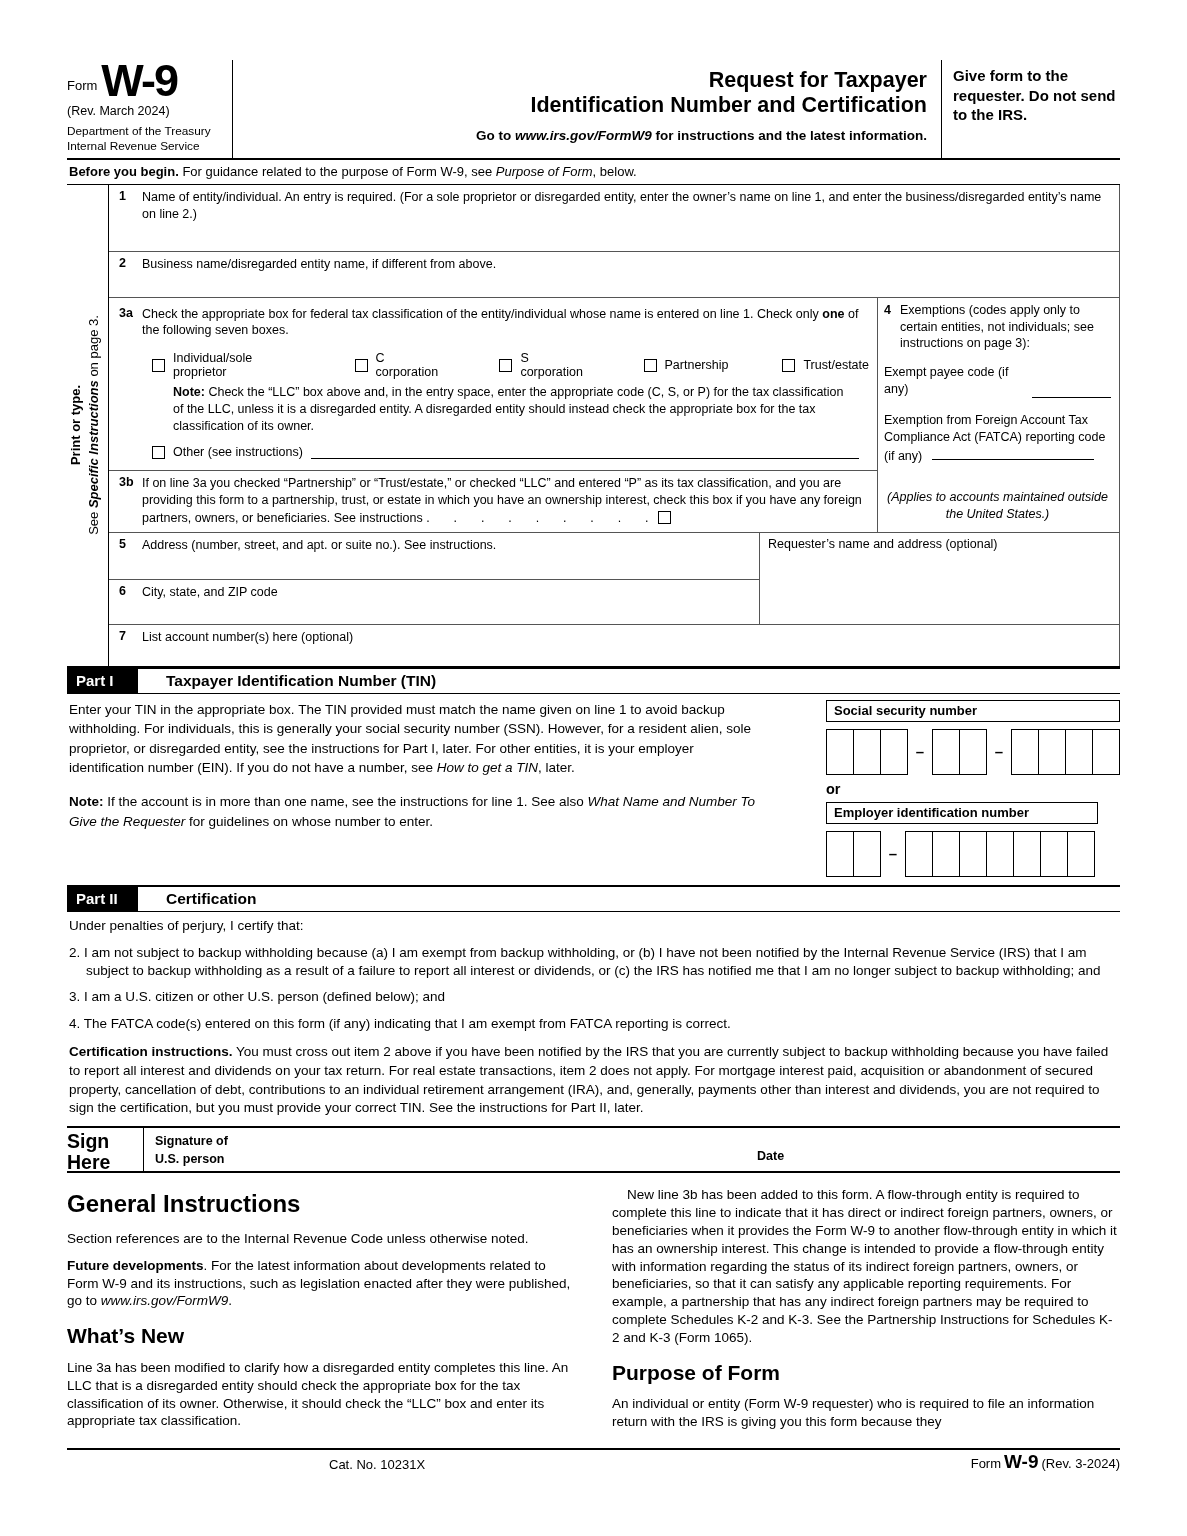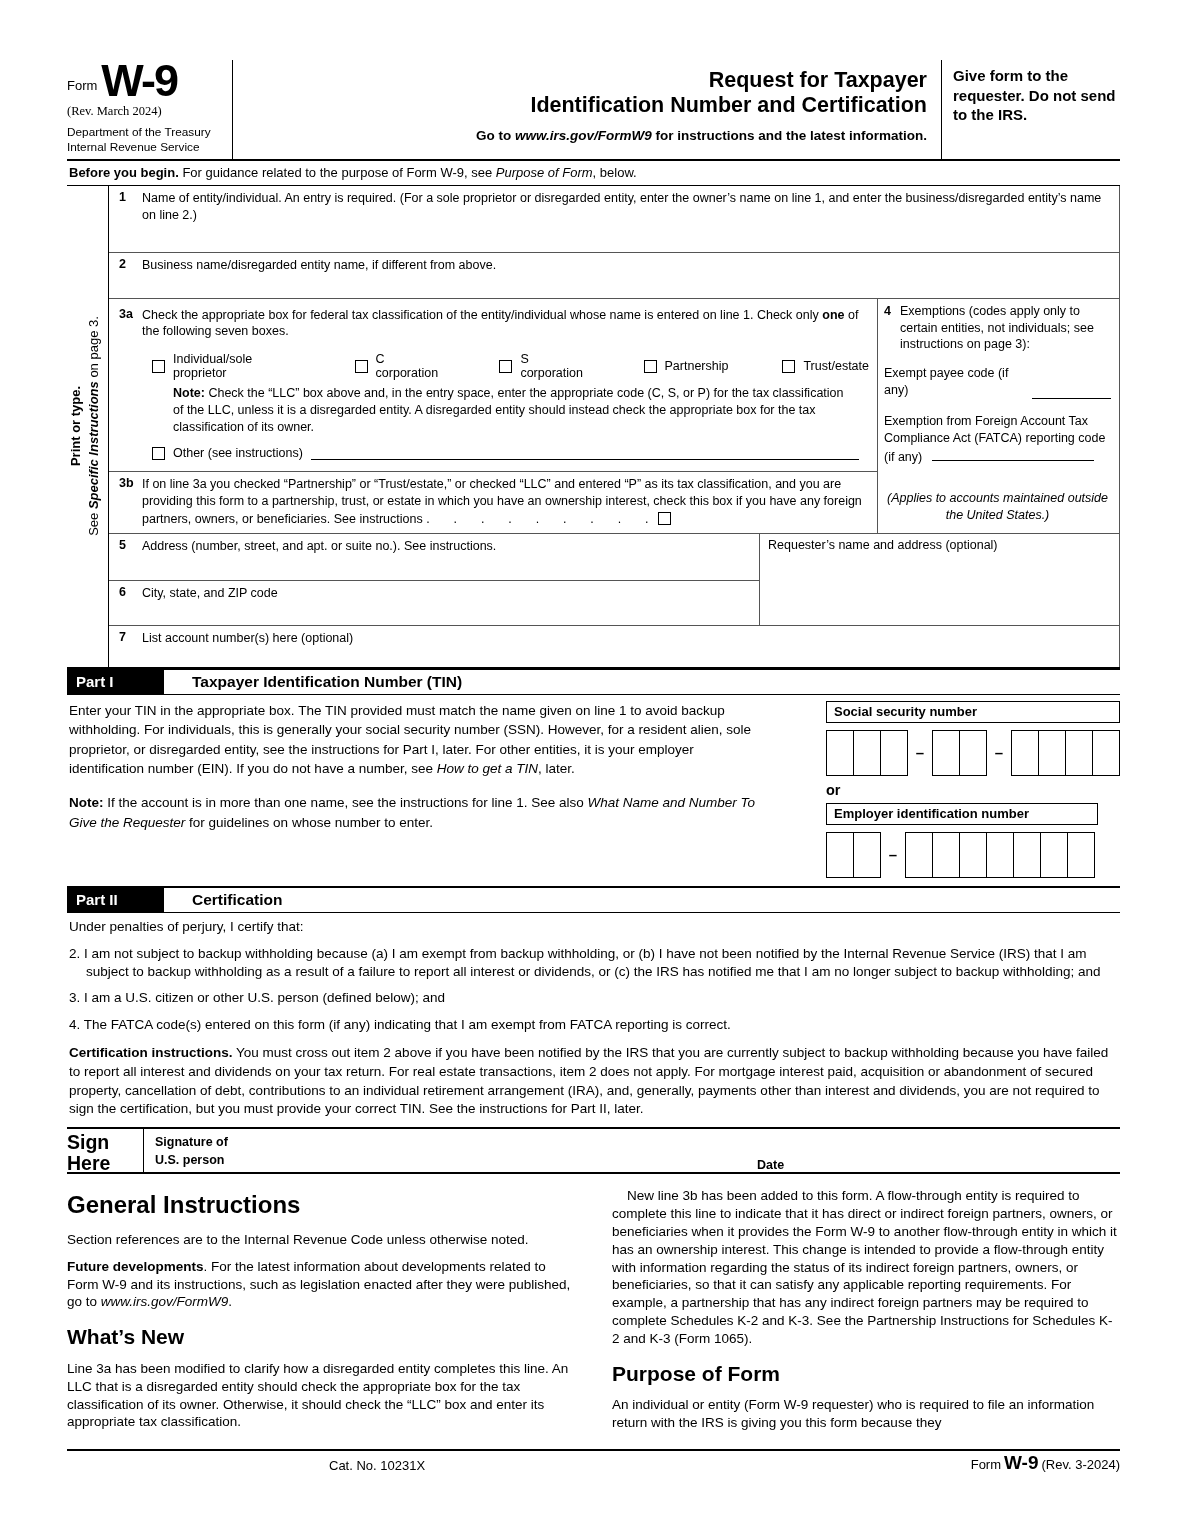--- a/index.html
+++ b/index.html
@@ -8,21 +8,21 @@
     width:1187px; height:1536px; background:#fff; color:#000;
     font-family:"Liberation Sans", sans-serif;
     padding:60px 67px 0 67px; overflow:hidden; position:relative;
   }
   
   .hdr { display:flex; border-bottom:2px solid #000; }
   .hdr-left { width:165px; padding:2px 6px 4px 0; }
   .hdr-form-row { display:flex; align-items:flex-end; }
   .hdr-form-word { font-size:13px; padding-bottom:7px; }
   .hdr-form-num { font-size:45px; font-weight:bold; letter-spacing:-2px; line-height:0.85; margin-left:4px; }
-  .hdr-rev { font-size:12.5px; margin-top:4px;font-family:Liberation Serif, serif; }
+  .hdr-rev { font-size:12.5px; margin-top:4px; }
   .hdr-dept { font-size:11.8px; margin-top:6px; line-height:1.25; }
   .hdr-center { flex:1; border-left:1.5px solid #000; border-right:1.5px solid #000; text-align:right; padding:8px 14px 2px; }
   .hdr-title { font-size:21.5px; font-weight:bold; line-height:1.18; }
   .hdr-goto { font-size:13.5px; font-weight:bold; margin-top:9px; }
   .hdr-right { width:178px; padding:6px 0 6px 11px; font-size:15px; font-weight:bold; line-height:1.3; }
   
   .before { font-size:13px; padding:4px 0 5px 2px; border-bottom:1px solid #000; }
   
   .grid { display:flex; border-bottom:1px solid #000; }
   .side { width:42px; position:relative; border-right:1px solid #000; }
@@ -55,21 +55,21 @@
   .cb-3b { margin-left:4px; vertical-align:-2px; }
   .c4head { display:flex; }
   .c4num { font-weight:bold; width:16px; flex:none; }
   .exempt-line { display:flex; align-items:flex-end; margin-top:12px; }
   .fill-exempt { width:86px; margin-left:8px; }
   .fatca { margin-top:14px; }
   .fill-fatca { width:162px; margin-left:6px; }
   .applies { font-style:italic; text-align:center; margin-top:24px; line-height:1.4; }
   
   .part-bar { display:flex; align-items:center; border-top:2px solid #000; border-bottom:1px solid #000; }
-  .part-badge { background:#000; color:#fff; font-weight:bold; font-size:15px; padding:3px 12px 4px 9px; width:97px; flex:none; }
+  .part-badge { background:#000; color:#fff; font-weight:bold; font-size:15px; padding:3px 12px 4px 9px; width:71px; flex:none; }
   .part-title { font-weight:bold; font-size:15.5px; margin-left:28px; }
   
   .p1body { display:flex; padding:6px 0 8px 2px;gap:40px; }
   .p1text { width:735px; font-size:13.5px; line-height:1.45; padding-right:18px; }
   .p1text p + p { margin-top:14px; }
   .tin { flex:1; padding-left:8px; }
   .tin-label { border:1px solid #000; font-weight:bold; font-size:13px; padding:2px 7px 3px; }
   .tin-label.ein { width:272px; }
   .boxrow { display:flex; align-items:stretch; height:46px; margin-top:7px; }
   .bgroup { display:flex; }
@@ -80,21 +80,21 @@
   
   .p2body { font-size:13.5px; line-height:1.35; padding:5px 0 8px 2px; }
   .p2intro { margin-bottom:9px; }
   .cert-item { padding-left:17px; text-indent:-17px; margin-bottom:8px; padding-right:4px; }
   .certinstr { margin-top:10px; line-height:1.4; }
   
   .sign-row { display:flex; border-top:2px solid #000; border-bottom:2px solid #000; position:relative; height:47px; }
   .sign-here { width:76px; font-size:19.5px; font-weight:bold; line-height:1.05; padding-top:3px; }
   .sign-right { flex:1; border-left:1.5px solid #000; padding:5px 0 0 11px; }
   .sig-label { font-size:12.5px; font-weight:bold; line-height:1.4; }
-  .date-label { position:absolute; left:690px; bottom:0; font-size:12.5px; font-weight:bold; }
+  .date-label { position:absolute; left:690px; bottom:8px; font-size:12.5px; font-weight:bold; }
   .sig-area { position:absolute; left:260px; top:6px; width:380px; height:34px; }
   
   .cols { display:flex; gap:37px; margin-top:13px; }
   .col { flex:1; font-size:13.5px; line-height:1.32; }
   .h1 { font-size:24px; font-weight:bold; margin:2px 0 10px; }
   .h2 { font-size:21px; font-weight:bold; margin:12px 0 9px; }
   .col p { margin-bottom:9px; }
   .indent { text-indent:15px; }
   
   .footer { border-top:2px solid #000; margin-top:8px; position:relative; height:30px; font-size:13px; padding-top:6px; }

